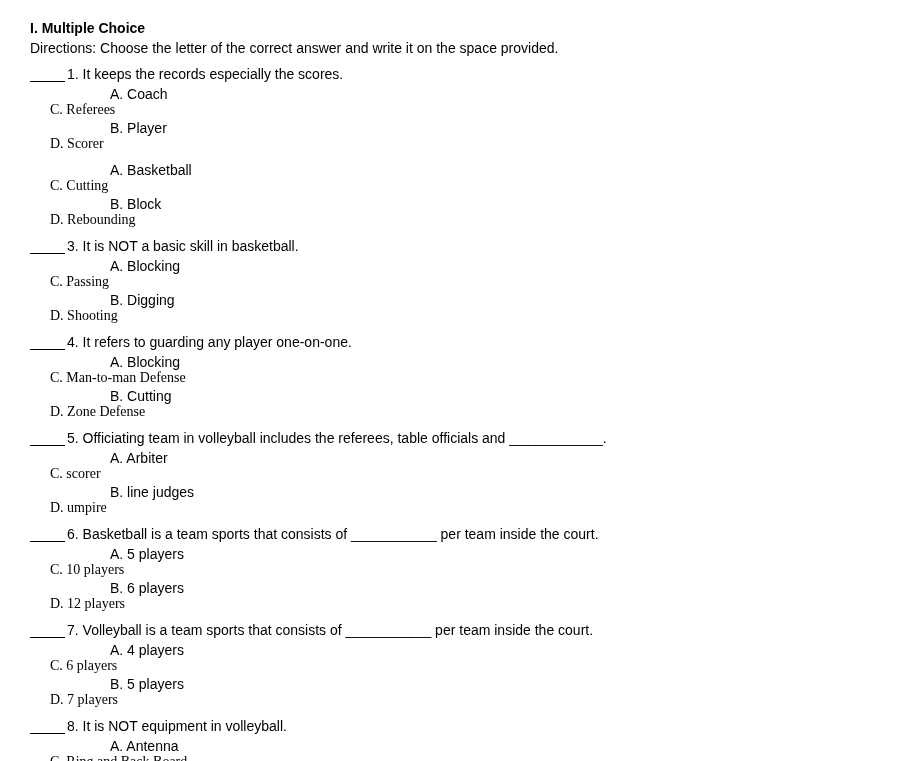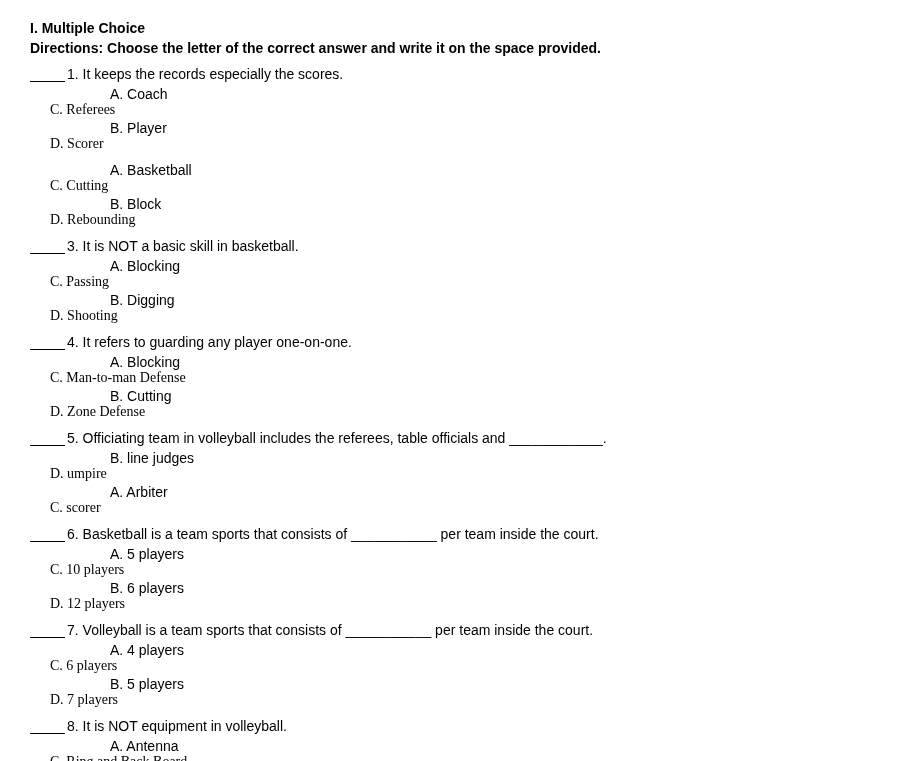--- a/index.html
+++ b/index.html
@@ -17,21 +17,21 @@
       min-height: 761px;
     }
     .section-title {
       font-weight: bold;
       margin-bottom: 4px;
     }
     .directions {
       margin-bottom: 10px;
     }
     .directions span {
-      font-weight: bold;
+      font-weight: normal;
     }
     .question-block {
       margin-bottom: 10px;
     }
     .question-line {
       margin-bottom: 4px;
     }
     .choice-row {
       display: flex;
       flex-direction: column;
@@ -104,26 +104,26 @@
         <div class="choice-right">C. Man-to-man Defense</div>
       </div>
       <div class="choice-row">
         <div class="choice-left">B.   Cutting</div>
         <div class="choice-right">D. Zone Defense</div>
       </div>
     </div>
     <div class="question-block">
       <div class="question-line"><span class="blank"></span><span>5. Officiating team in volleyball includes the referees, table officials and ____________.</span></div>
       <div class="choice-row">
+        <div class="choice-left">A.   Arbiter</div>
+        <div class="choice-right">C. scorer</div>
+      </div>
+      <div class="choice-row">
         <div class="choice-left">B.   line judges</div>
         <div class="choice-right">D. umpire</div>
-      </div>
-      <div class="choice-row">
-        <div class="choice-left">A.   Arbiter</div>
-        <div class="choice-right">C. scorer</div>
       </div>
     </div>
     <div class="question-block">
       <div class="question-line"><span class="blank"></span><span>6. Basketball is a team sports that consists of ___________ per team inside the court.</span></div>
       <div class="choice-row">
         <div class="choice-left">A.   5 players</div>
         <div class="choice-right">C. 10 players</div>
       </div>
       <div class="choice-row">
         <div class="choice-left">B.   6 players</div>

